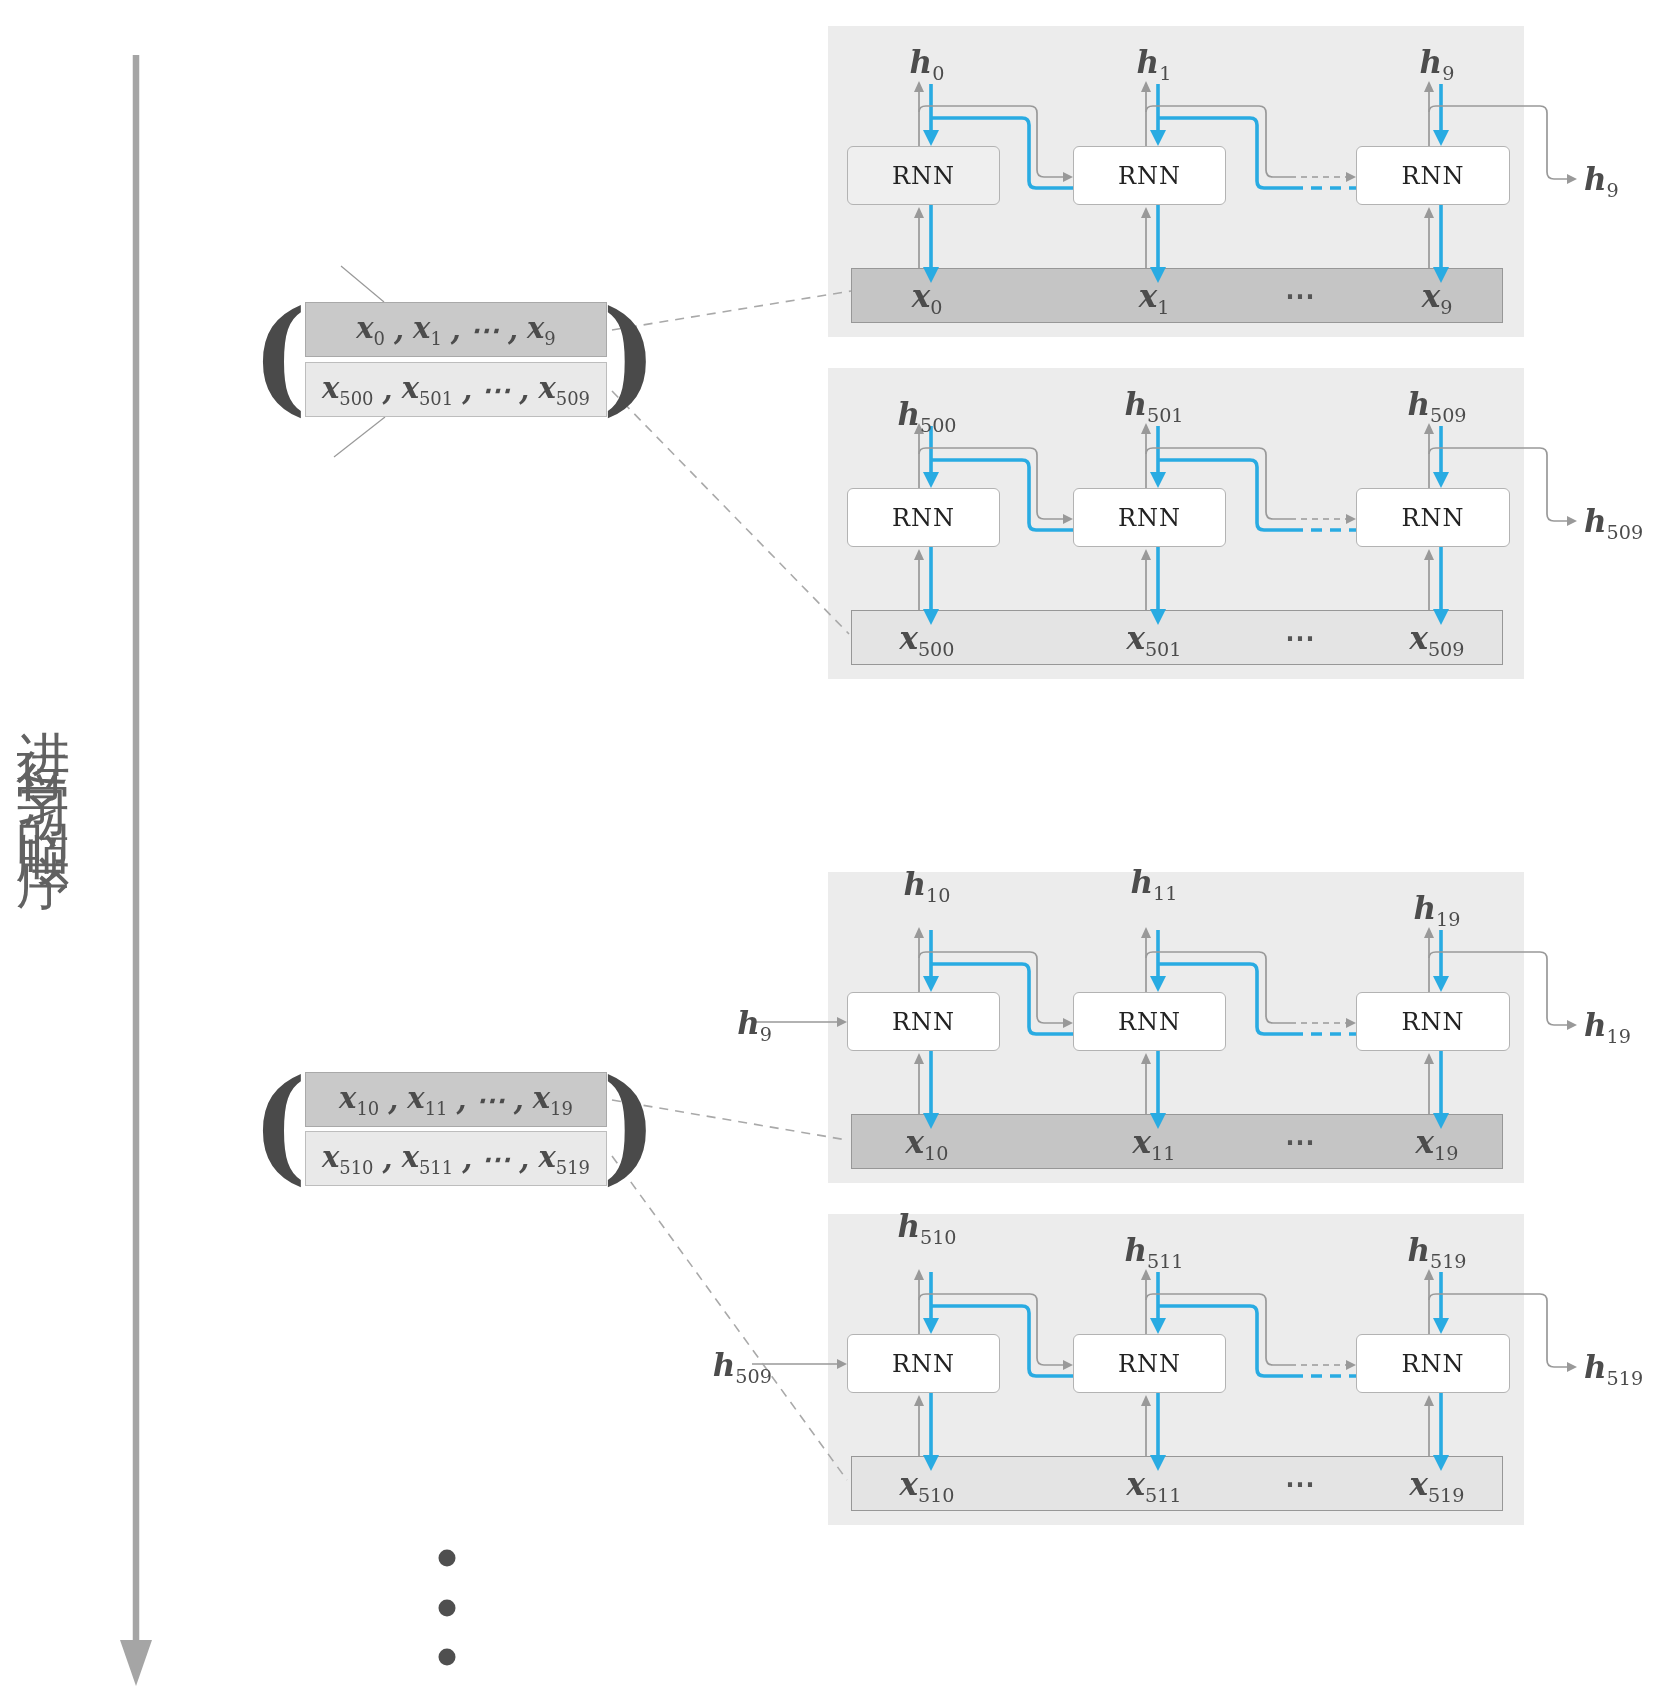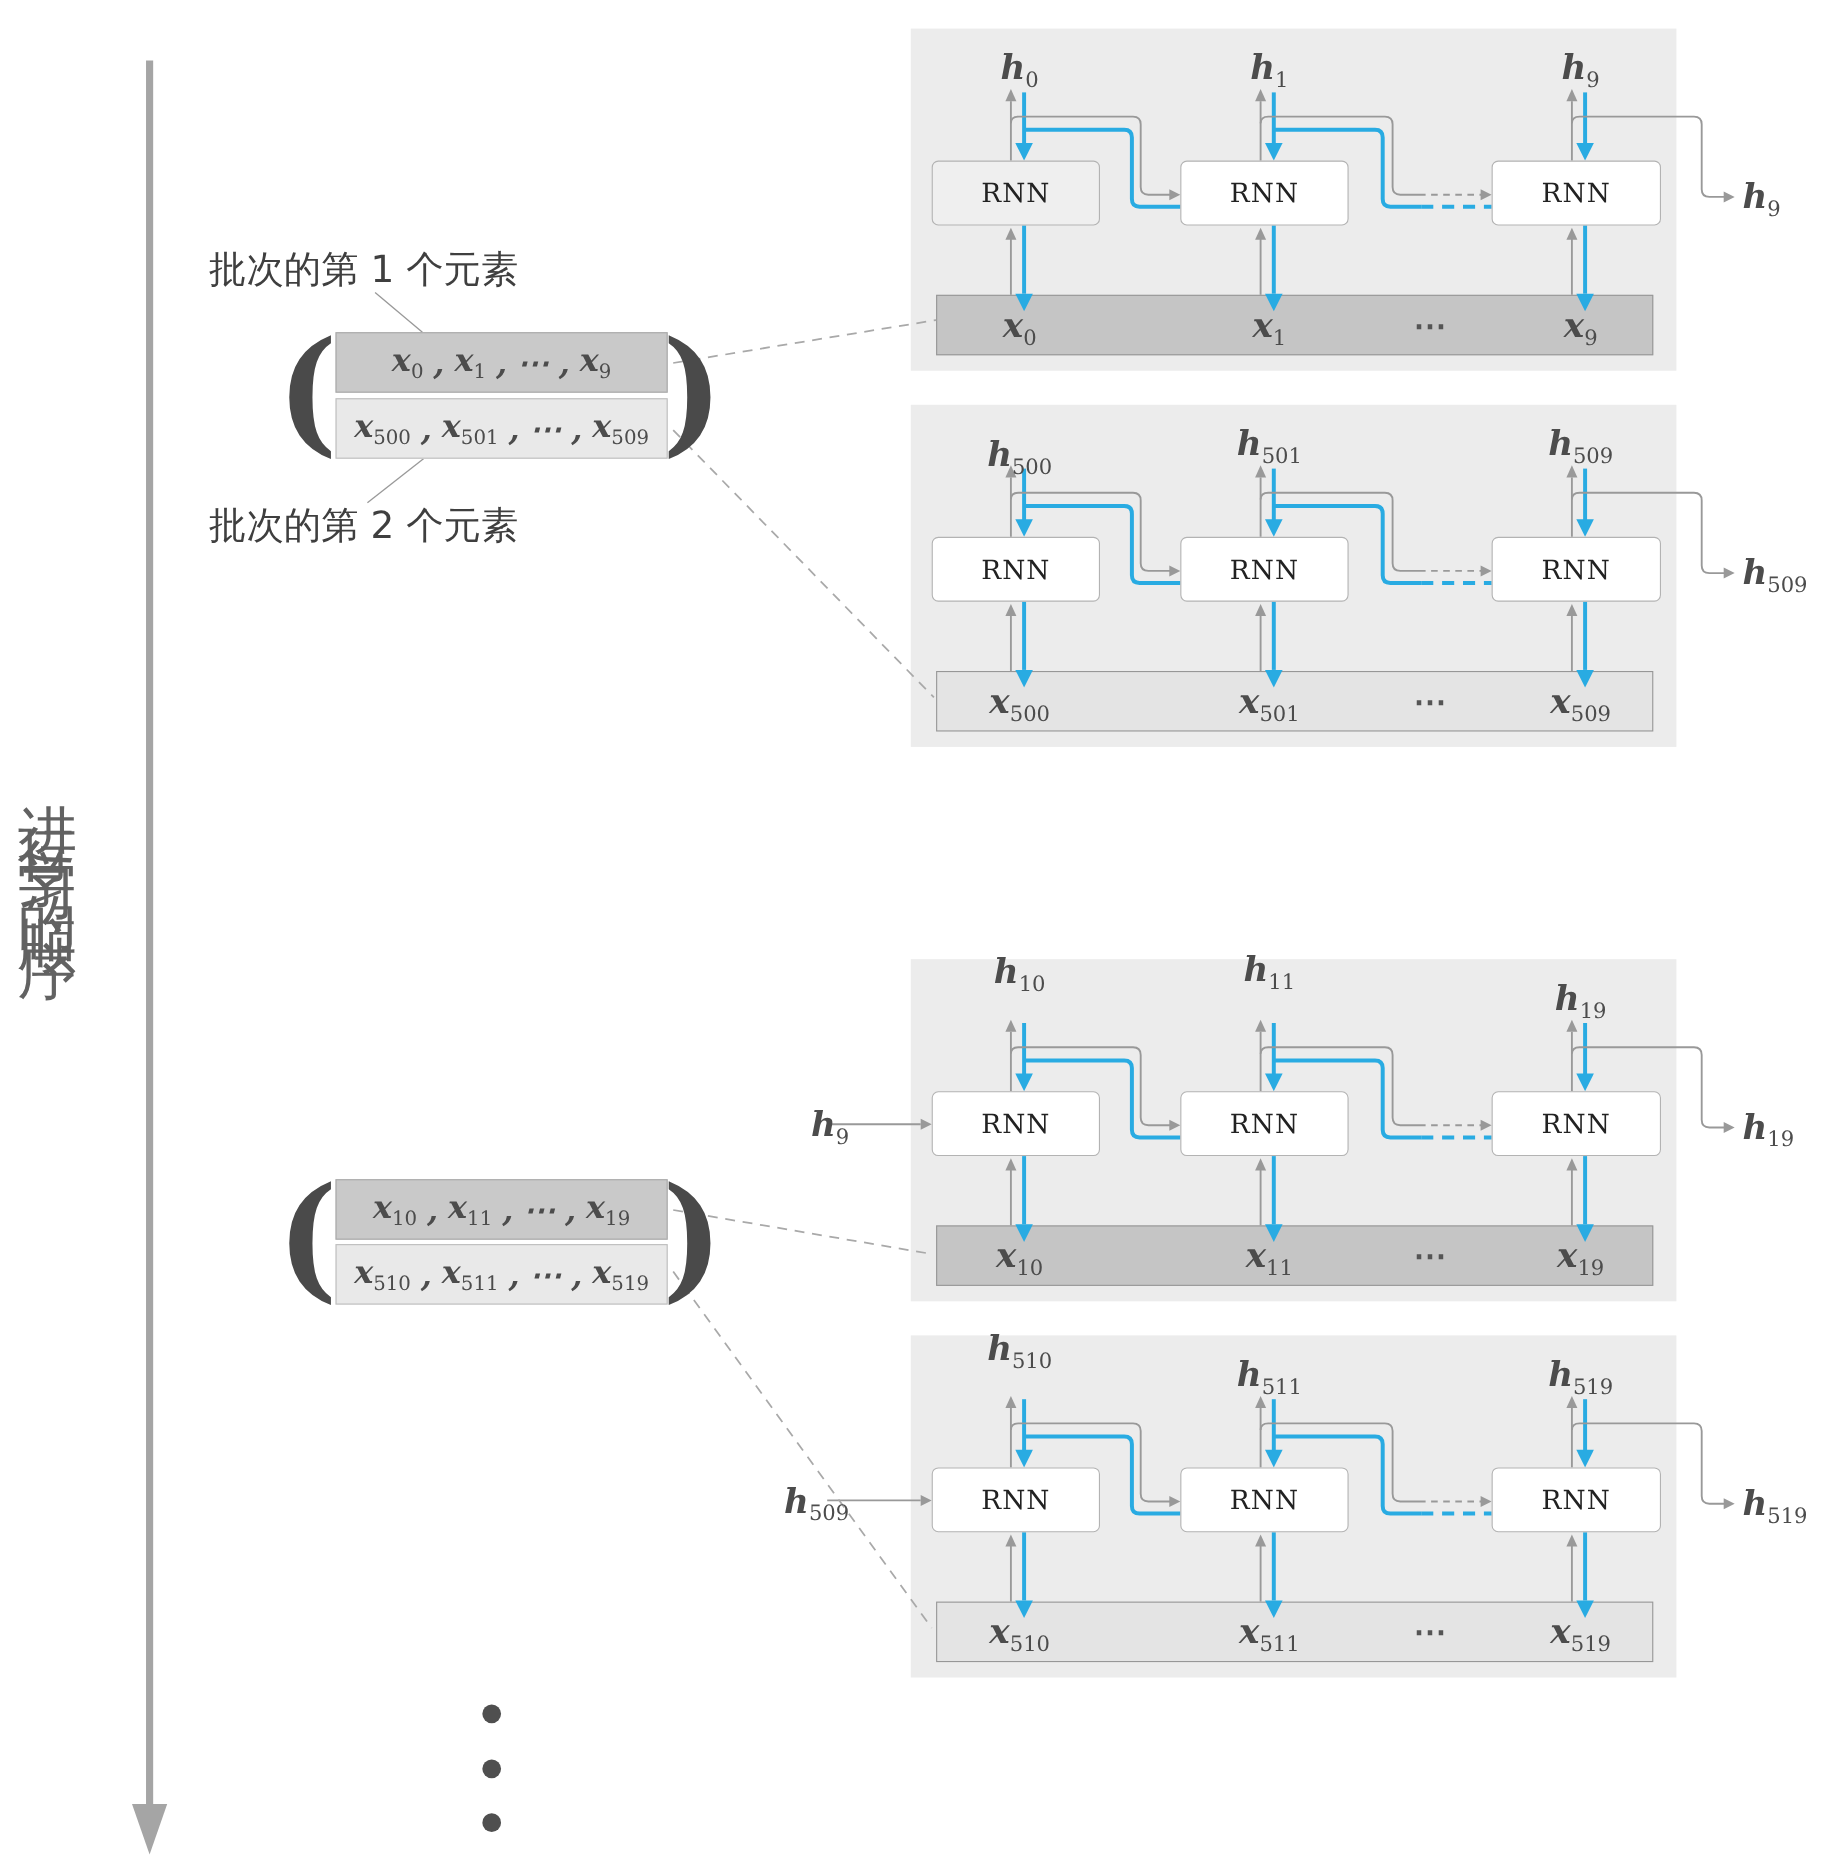--- a/index.html
+++ b/index.html
@@ -242,18 +242,16 @@
     <span class="titem"><span>x</span><sub>510</sub></span>
     <span class="titem">,</span>
     <span class="titem"><span>x</span><sub>511</sub></span>
     <span class="titem">,</span>
     <span class="titem">⋯</span>
     <span class="titem">,</span>
     <span class="titem"><span>x</span><sub>519</sub></span>
   </div>
   <div class="paren" style="left:602px;top:1066px">)</div>
 
-  <div class="annot" style="left:190px;top:222px">批次的第 1 个元素</div>
-  <div class="annot" style="left:190px;top:455px">批次的第 2 个元素</div>
 
   <div class="vtext">进行学习的顺序</div>
 
 </div>
 
 </body></html>

